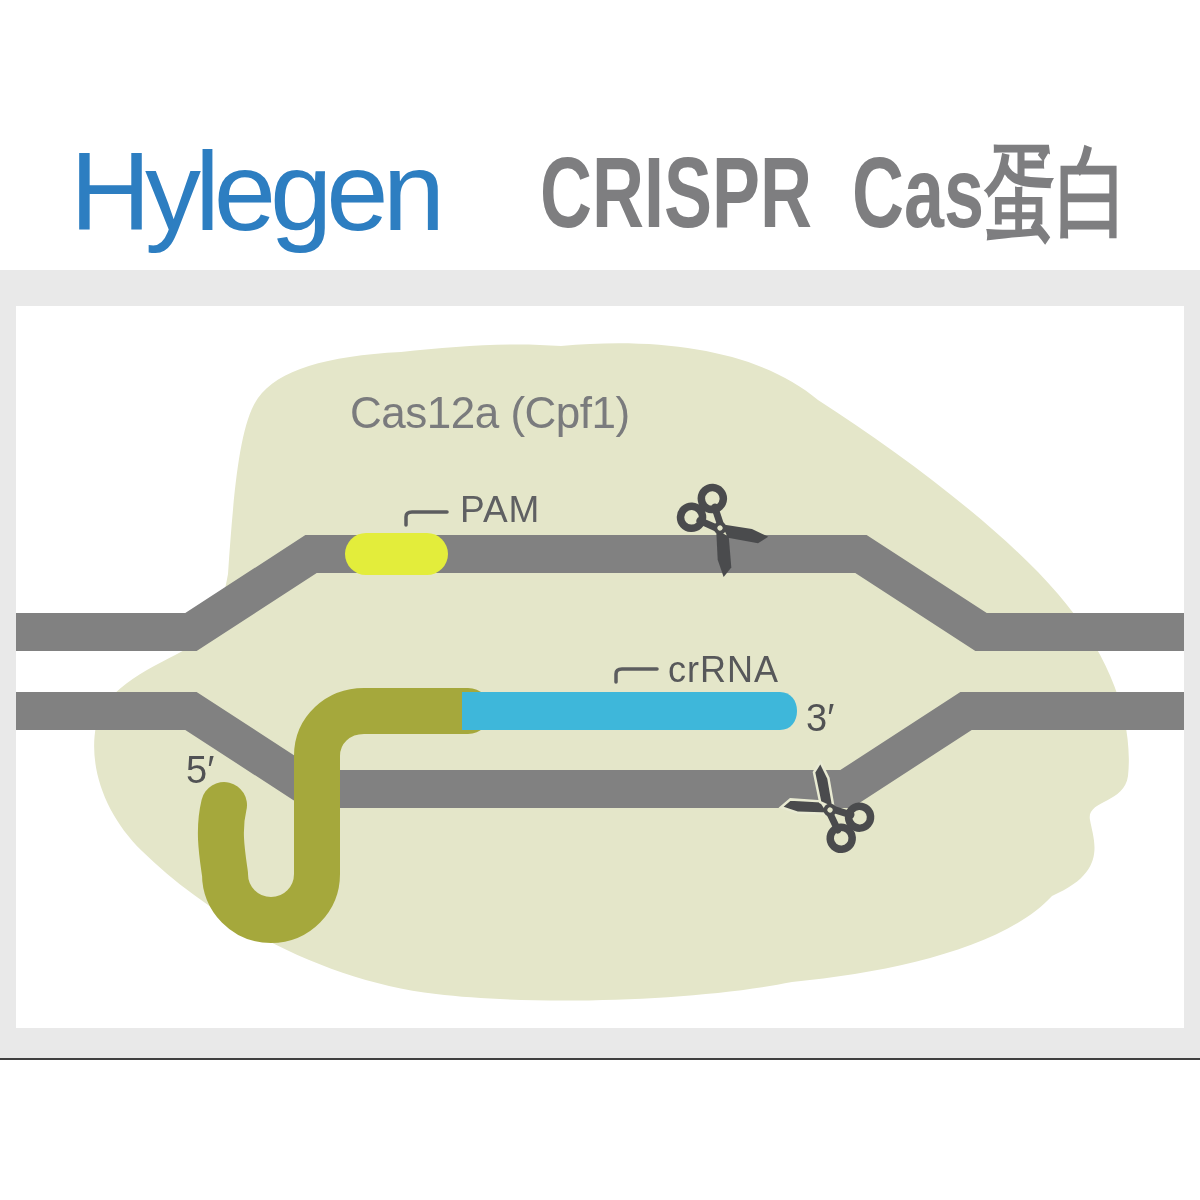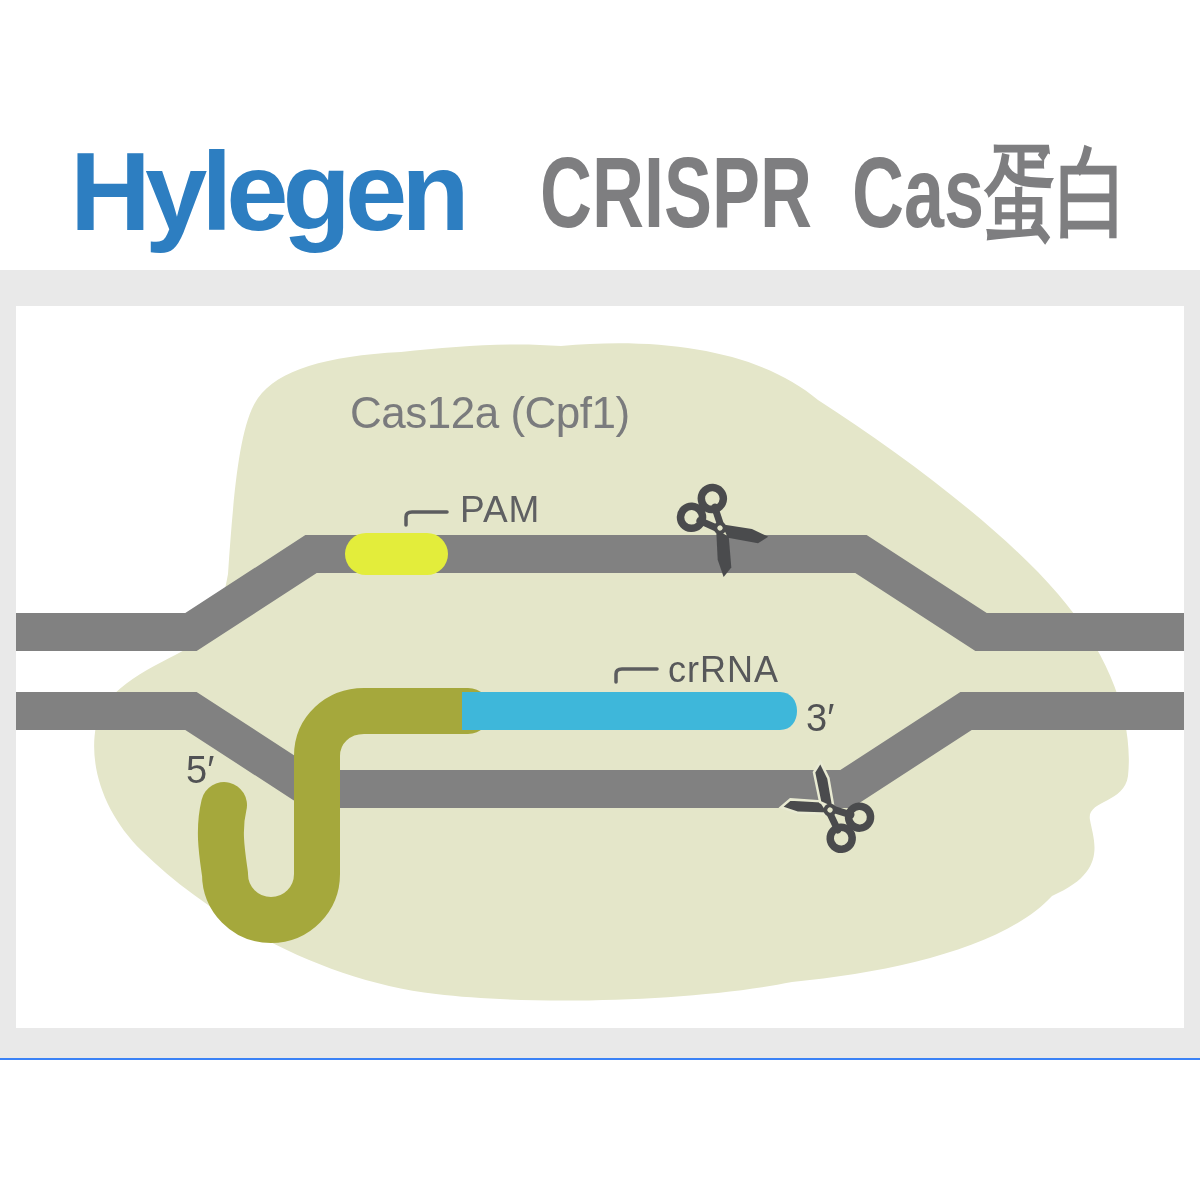--- a/index.html
+++ b/index.html
@@ -4,33 +4,33 @@
 <style>
   html,body { margin:0; padding:0; background:#ffffff; }
   .page {
     position:relative; width:1200px; height:1200px; overflow:hidden;
     background:#ffffff;
     font-family:"Liberation Sans","DejaVu Sans",sans-serif;
   }
   
   .logo {
     position:absolute; left:70px; top:136px;
-    font-size:112px; line-height:112px; font-weight:bold;
+    font-size:112px; line-height:112px; font-weight:normal;
     letter-spacing:-6px; color:#2d7ec1; white-space:pre;
   }
   .title {
     position:absolute; left:540px; top:142px;
     font-size:100px; line-height:100px; font-weight:bold;
     color:#7e7e80; white-space:pre;
     transform:scaleX(0.72); transform-origin:left top;
   }
   
   .card {
     position:absolute; left:0; top:270px; width:1200px; height:790px;
-    background:#e9e9e9; border-bottom:2px solid #3b82f6; box-sizing:border-box;
+    background:#e9e9e9; border-bottom:2px solid #404040; box-sizing:border-box;
   }
   .panel {
     position:absolute; left:16px; top:36px; width:1168px; height:722px;
     background:#ffffff;
   }
   svg { display:block; }
   .blob   { fill:#e4e6c9; }
   .strand { fill:none; stroke:#818181; stroke-width:38; }
   .pam    { fill:#e3ed3b; }
   .olive  { fill:none; stroke:#a5a83c; stroke-width:46; stroke-linecap:round; stroke-linejoin:round; }

